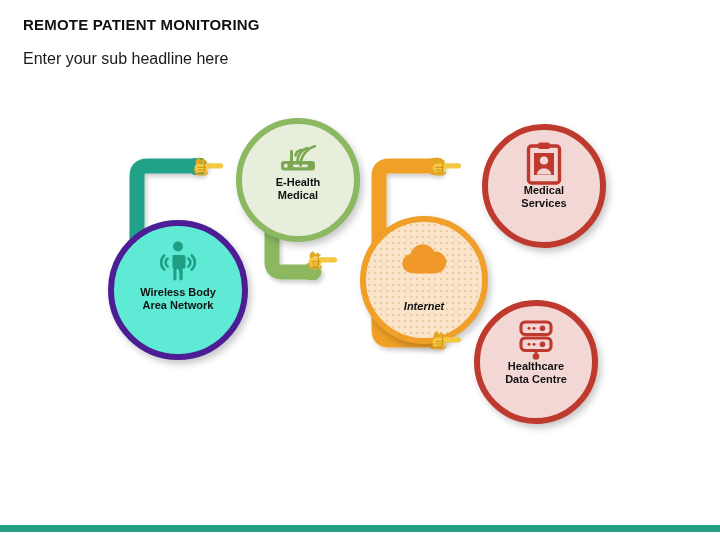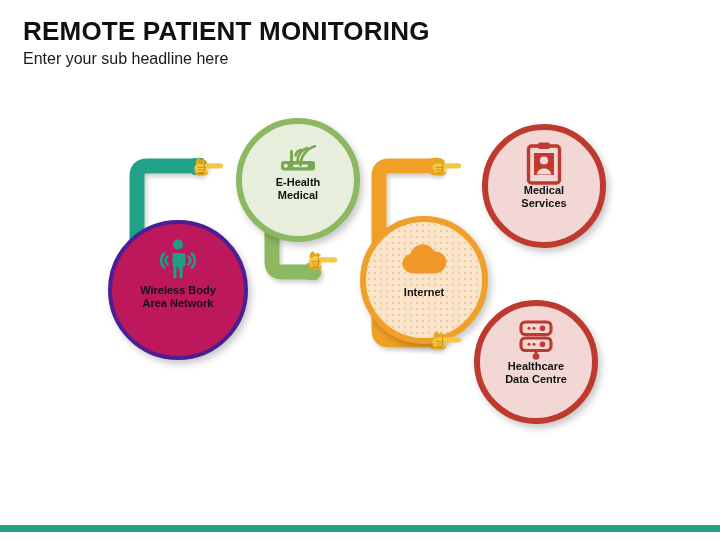--- a/index.html
+++ b/index.html
@@ -13,21 +13,21 @@
   #slide {
     position: absolute;
     left: 0; top: 0;
     width: 720px; height: 540px;
     background: #ffffff;
   }
   
   #title {
     position: absolute;
     left: 23px; top: 16px;
-    font-size: 26px;
+    font-size: 15px;
     font-weight: bold;
     letter-spacing: 0.2px;
     color: #111111;
     white-space: nowrap;
   }
   #subtitle {
     position: absolute;
     left: 23px; top: 50px;
     font-size: 16px;
     font-weight: normal;
@@ -75,22 +75,22 @@
     color: #121212;
     line-height: 1.15;
     font-size: 11px;
     white-space: pre-line;
     padding: 0 6px;
   }
   
   #node-wban {
     left: 108px; top: 220px;
     width: 140px; height: 140px;
-    background: #be185d;
-    border: 4px solid #4c1d95;
+    background: #5eead4;
+    border: 6px solid #4c1d95;
   }
   #node-wban .node-icon { height: 58px; padding-top: 12px; }
   #node-wban .node-label { margin-top: 2px; }
 
   #node-gateway {
     left: 236px; top: 118px;
     width: 124px; height: 124px;
     background: #e7eedc;
     border: 6px solid #8cb861;
   }
@@ -98,21 +98,21 @@
 
   #node-internet {
     left: 360px; top: 216px;
     width: 128px; height: 128px;
     background: #fae5ca;
     border: 6px solid #f0a028;
     background-image: radial-gradient(circle, rgba(226,176,122,0.55) 0.7px, transparent 0.9px);
     background-size: 6px 6px;
   }
   #node-internet .node-icon { height: 56px; padding-top: 16px; }
-  #node-internet .node-label { margin-top: 8px; }
+  #node-internet .node-label { margin-top: 22px; font-style: italic; }
 
   #node-medical {
     left: 482px; top: 124px;
     width: 124px; height: 124px;
     background: #f3d7d5;
     border: 6px solid #bf3a2e;
   }
   #node-medical .node-icon { height: 54px; padding-top: 12px; }
 
   #node-datacentre {

